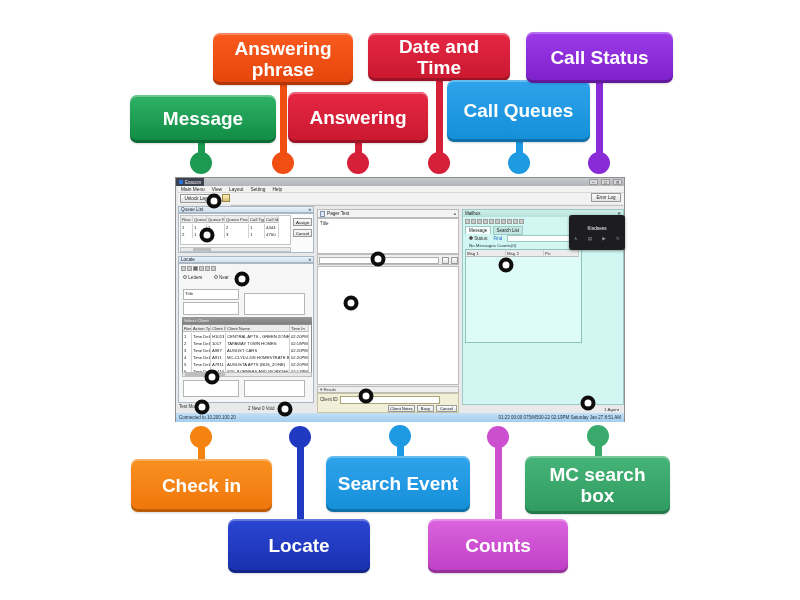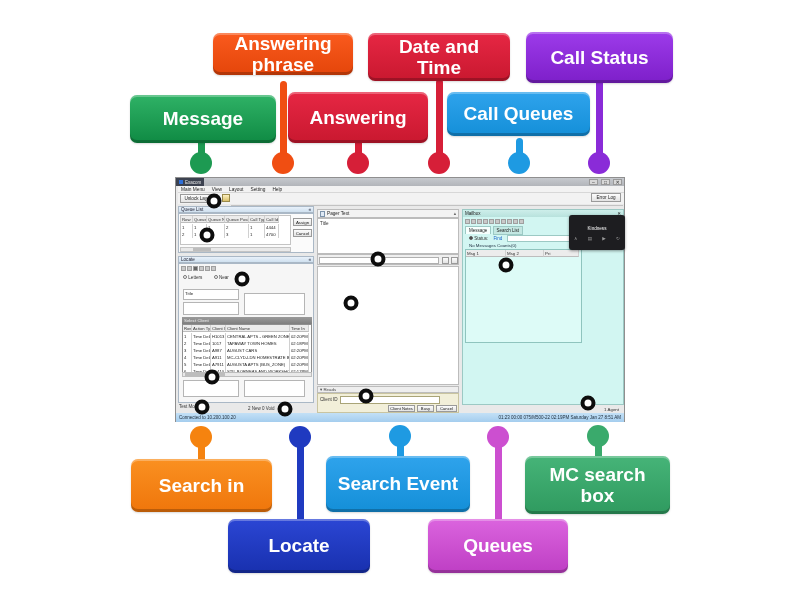--- a/index.html
+++ b/index.html
@@ -170,62 +170,62 @@
   </div>
 
   <div id="overlay">
       <div class="stem" style="left: 197.5px; top: 139px; height: 24px; background: rgb(29, 154, 82);"></div>
       <div class="dot" style="left: 190px; top: 152px; background: rgb(29, 154, 82);"></div>
       <div class="lbl" style="left: 130px; top: 95px; width: 146px; height: 48px; background: linear-gradient(rgb(47, 178, 102), rgb(15, 138, 67));">
         <span>Message</span>
       </div>
       <div class="stem" style="left: 279.5px; top: 81px; height: 82px; background: rgb(240, 78, 18);"></div>
       <div class="dot" style="left: 272px; top: 152px; background: rgb(240, 78, 18);"></div>
-      <div class="lbl" style="left: 213px; top: 33px; width: 140px; height: 42px; background: linear-gradient(rgb(250, 90, 30), rgb(228, 69, 10));">
+      <div class="lbl" style="left: 213px; top: 33px; width: 140px; height: 52px; background: linear-gradient(rgb(250, 90, 30), rgb(228, 69, 10));">
         <span>Answering phrase</span>
       </div>
       <div class="stem" style="left: 354.5px; top: 139px; height: 24px; background: rgb(214, 31, 56);"></div>
       <div class="dot" style="left: 347px; top: 152px; background: rgb(214, 31, 56);"></div>
       <div class="lbl" style="left: 288px; top: 92px; width: 140px; height: 51px; background: linear-gradient(rgb(230, 39, 68), rgb(201, 24, 47));">
         <span>Answering</span>
       </div>
       <div class="stem" style="left: 435.5px; top: 79px; height: 84px; background: rgb(214, 31, 56);"></div>
       <div class="dot" style="left: 428px; top: 152px; background: rgb(214, 31, 56);"></div>
       <div class="lbl" style="left: 368px; top: 33px; width: 142px; height: 48px; background: linear-gradient(rgb(230, 39, 68), rgb(201, 24, 47));">
         <span>Date and Time</span>
       </div>
       <div class="stem" style="left: 515.5px; top: 138px; height: 25px; background: rgb(30, 154, 226);"></div>
       <div class="dot" style="left: 508px; top: 152px; background: rgb(30, 154, 226);"></div>
-      <div class="lbl" style="left: 447px; top: 92px; width: 143px; height: 44px; background: linear-gradient(rgb(47, 163, 236), rgb(20, 143, 216));">
+      <div class="lbl" style="left: 447px; top: 80px; width: 143px; height: 62px; background: linear-gradient(rgb(47, 163, 236), rgb(20, 143, 216));">
         <span>Call Queues</span>
       </div>
       <div class="stem" style="left: 595.5px; top: 79px; height: 84px; background: rgb(138, 43, 216);"></div>
       <div class="dot" style="left: 588px; top: 152px; background: rgb(138, 43, 216);"></div>
       <div class="lbl" style="left: 526px; top: 32px; width: 147px; height: 51px; background: linear-gradient(rgb(157, 59, 234), rgb(125, 31, 201));">
         <span>Call Status</span>
       </div>
       <div class="stem" style="left: 197.5px; top: 437px; height: 26px; background: rgb(245, 131, 15);"></div>
       <div class="dot" style="left: 190px; top: 426px; background: rgb(245, 131, 15);"></div>
       <div class="lbl" style="left: 131px; top: 459px; width: 141px; height: 53px; background: linear-gradient(rgb(250, 144, 33), rgb(239, 118, 11));">
-        <span>Search in</span>
+        <span>Check in</span>
       </div>
       <div class="stem" style="left: 296.5px; top: 437px; height: 86px; background: rgb(31, 58, 192);"></div>
       <div class="dot" style="left: 289px; top: 426px; background: rgb(31, 58, 192);"></div>
       <div class="lbl" style="left: 228px; top: 519px; width: 142px; height: 54px; background: linear-gradient(rgb(43, 70, 212), rgb(24, 48, 174));">
         <span>Locate</span>
       </div>
       <div class="stem" style="left: 396.5px; top: 436px; height: 24px; background: rgb(30, 154, 226);"></div>
       <div class="dot" style="left: 389px; top: 425px; background: rgb(30, 154, 226);"></div>
       <div class="lbl" style="left: 326px; top: 456px; width: 144px; height: 56px; background: linear-gradient(rgb(47, 163, 236), rgb(20, 143, 216));">
         <span>Search Event</span>
       </div>
       <div class="stem" style="left: 494.5px; top: 437px; height: 86px; background: rgb(204, 79, 208);"></div>
       <div class="dot" style="left: 487px; top: 426px; background: rgb(204, 79, 208);"></div>
       <div class="lbl" style="left: 428px; top: 519px; width: 140px; height: 54px; background: linear-gradient(rgb(219, 100, 222), rgb(190, 62, 196));">
-        <span>Queues</span>
+        <span>Counts</span>
       </div>
       <div class="stem" style="left: 594.5px; top: 436px; height: 24px; background: rgb(58, 170, 108);"></div>
       <div class="dot" style="left: 587px; top: 425px; background: rgb(58, 170, 108);"></div>
       <div class="lbl" style="left: 525px; top: 456px; width: 145px; height: 58px; background: linear-gradient(rgb(70, 180, 120), rgb(47, 154, 95));">
         <span>MC search box</span>
       </div>
       <div class="marker" style="left: 214px; top: 201px;"></div>
       <div class="marker" style="left: 207px; top: 235px;"></div>
       <div class="marker" style="left: 378px; top: 259px;"></div>
       <div class="marker" style="left: 242px; top: 279px;"></div>

